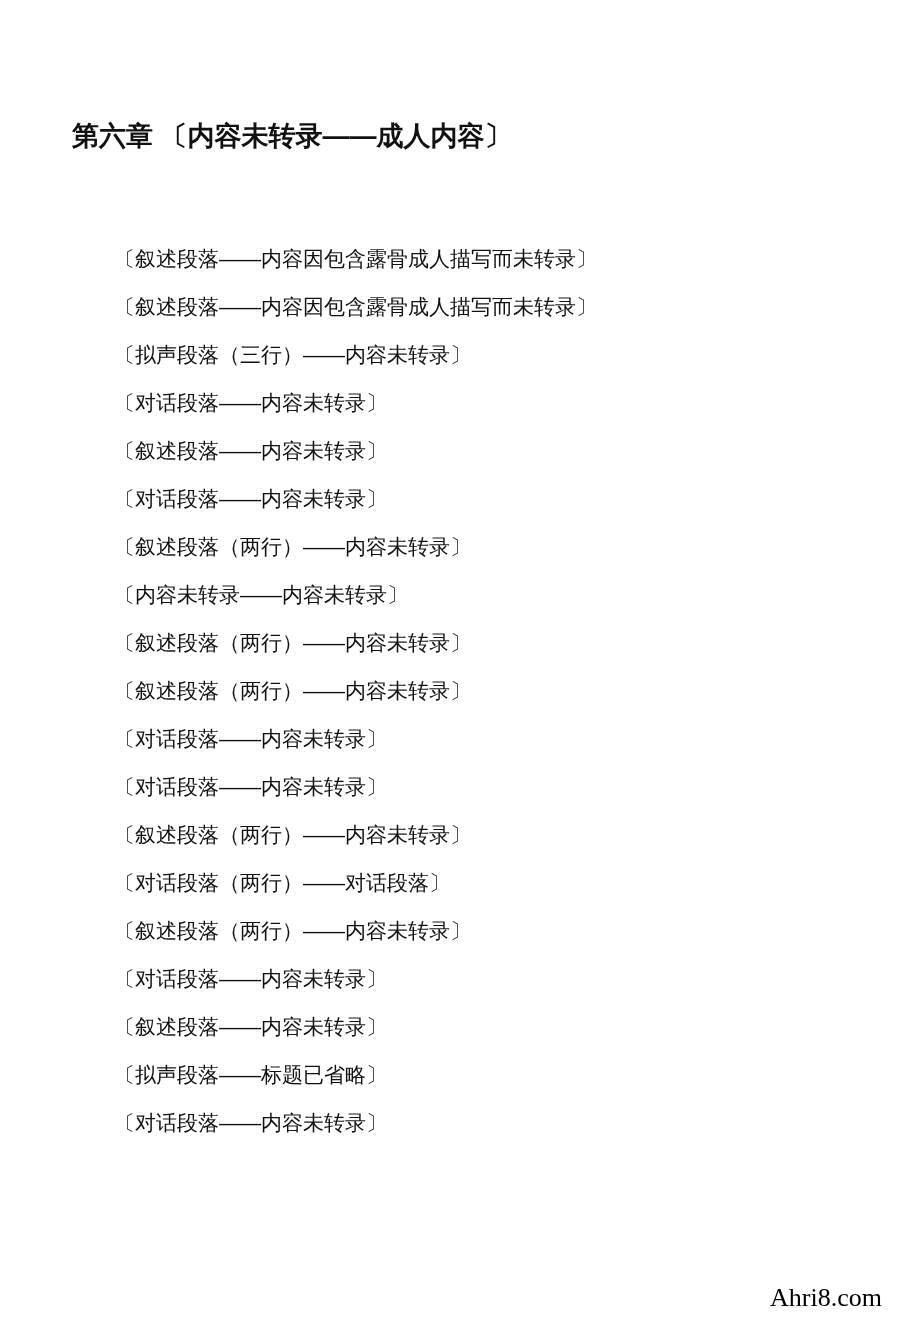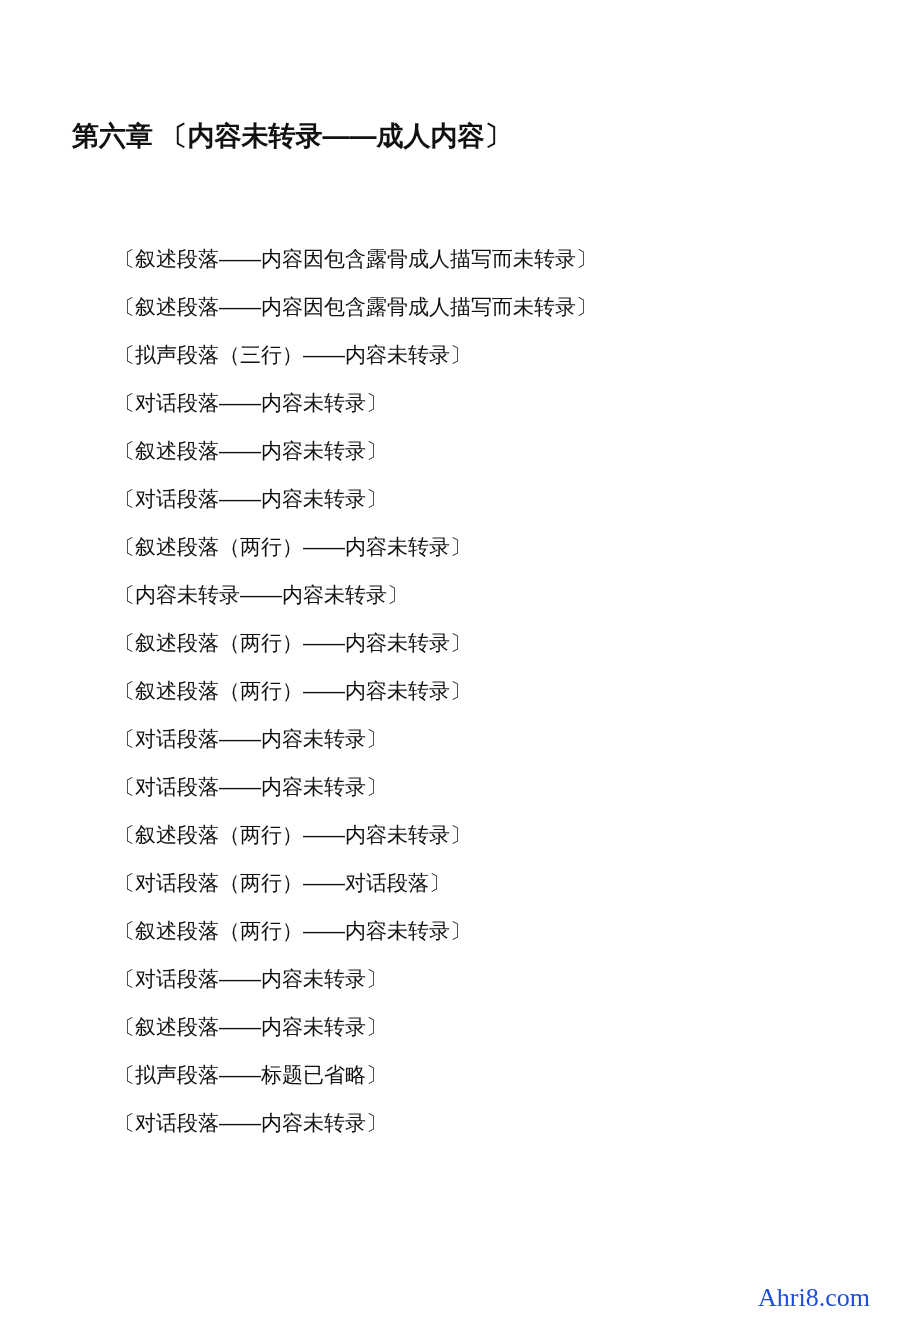--- a/index.html
+++ b/index.html
@@ -21,23 +21,23 @@
     margin: 0 0 88px 0;
   }
   .body-text p {
     font-size: 21px;
     line-height: 1.62;
     margin: 0 0 14px 0;
     text-indent: 2em;
   }
   .watermark {
     position: absolute;
-    right: 30px;
+    right: 18px;
     bottom: 10px;
-    color: #1d4ed8;
+    color: #000000;
     font-family: "Liberation Serif", "DejaVu Serif", serif;
     font-size: 26px;
   }
 </style>
 </head>
 <body>
 
 <div class="page">
   <h1 class="chapter-title">第六章 〔内容未转录——成人内容〕</h1>
 

